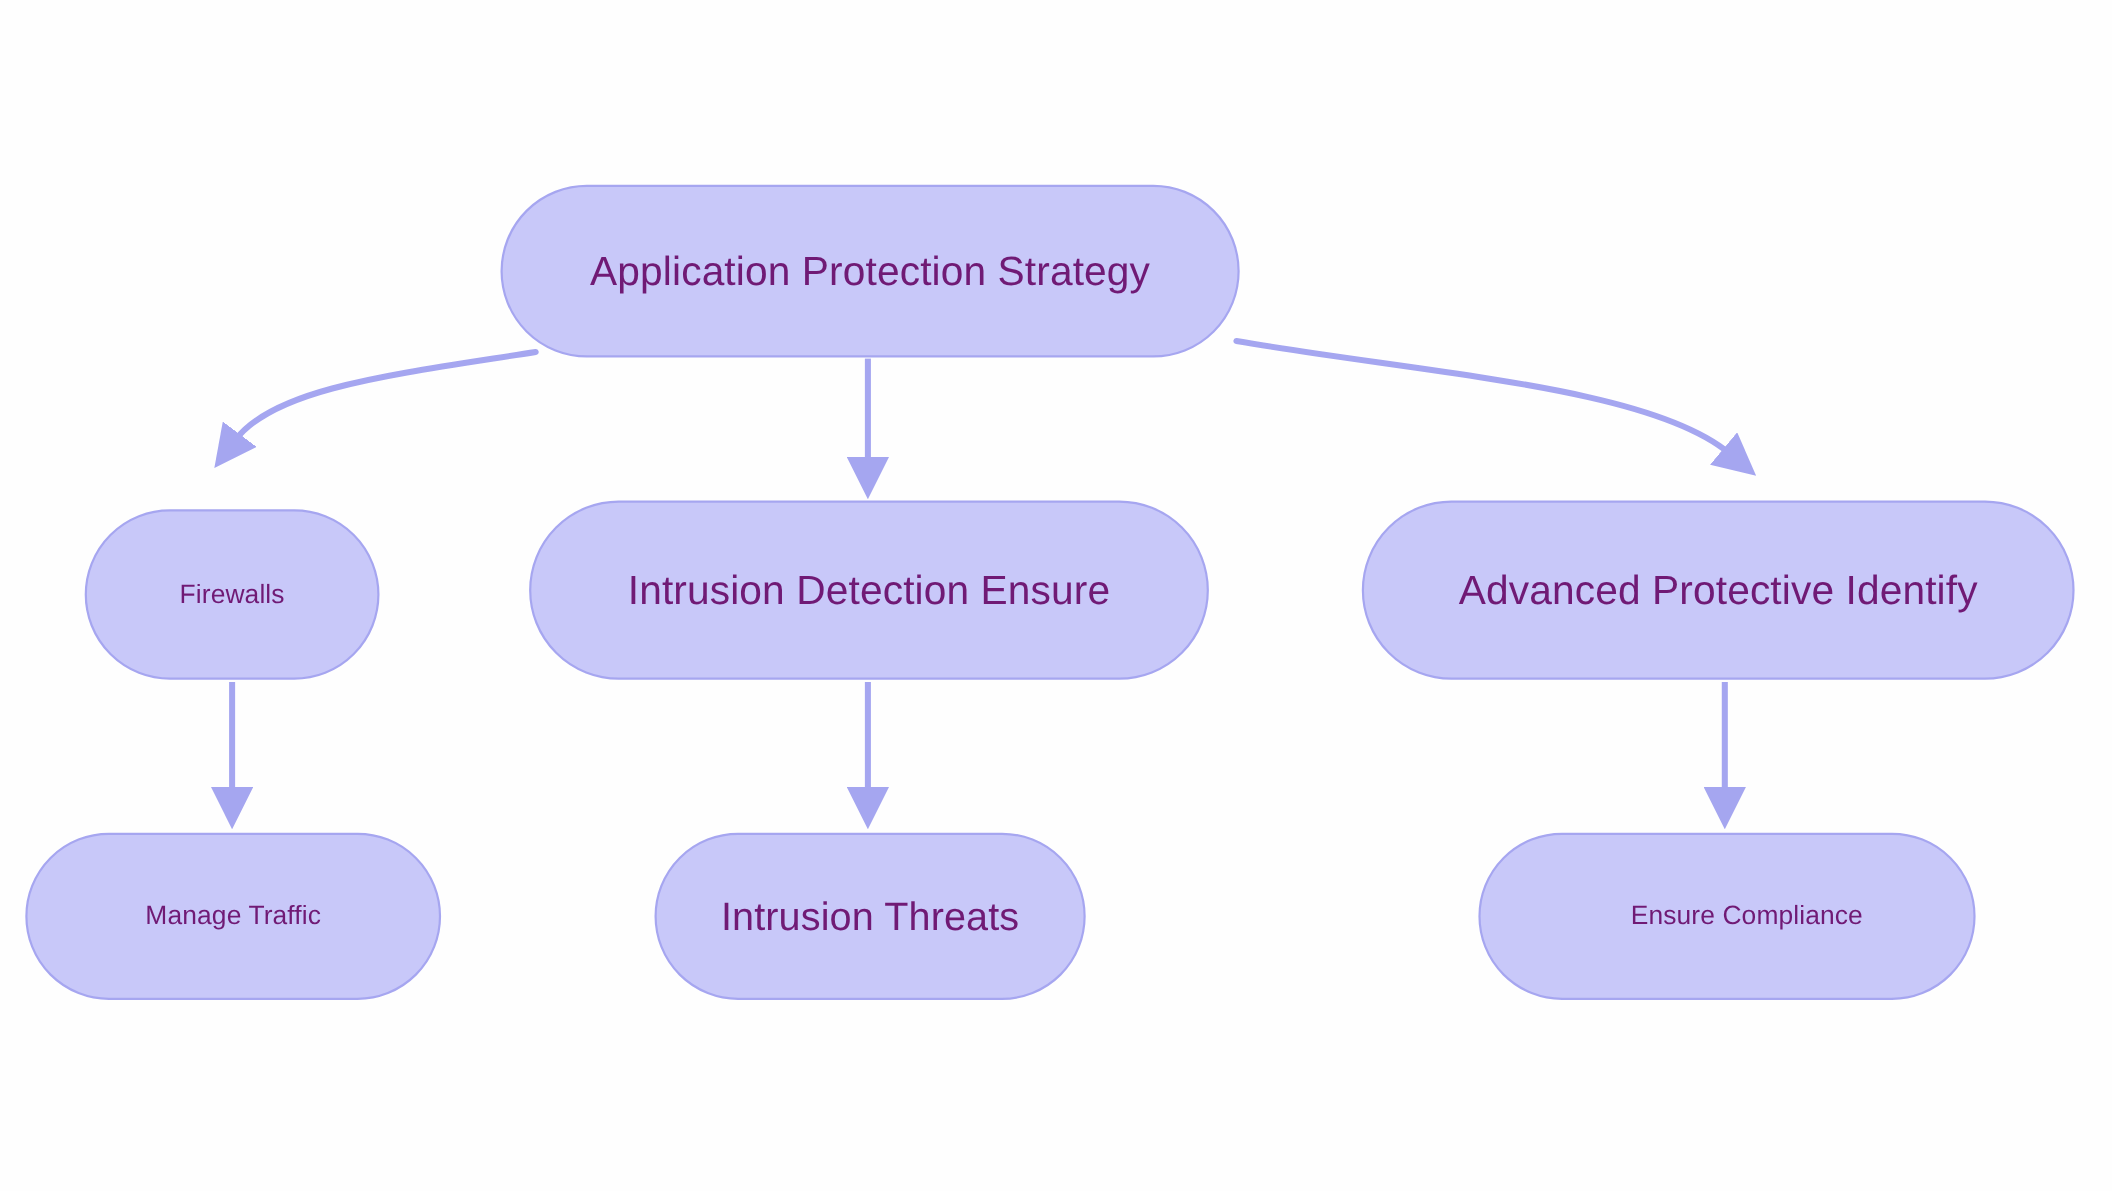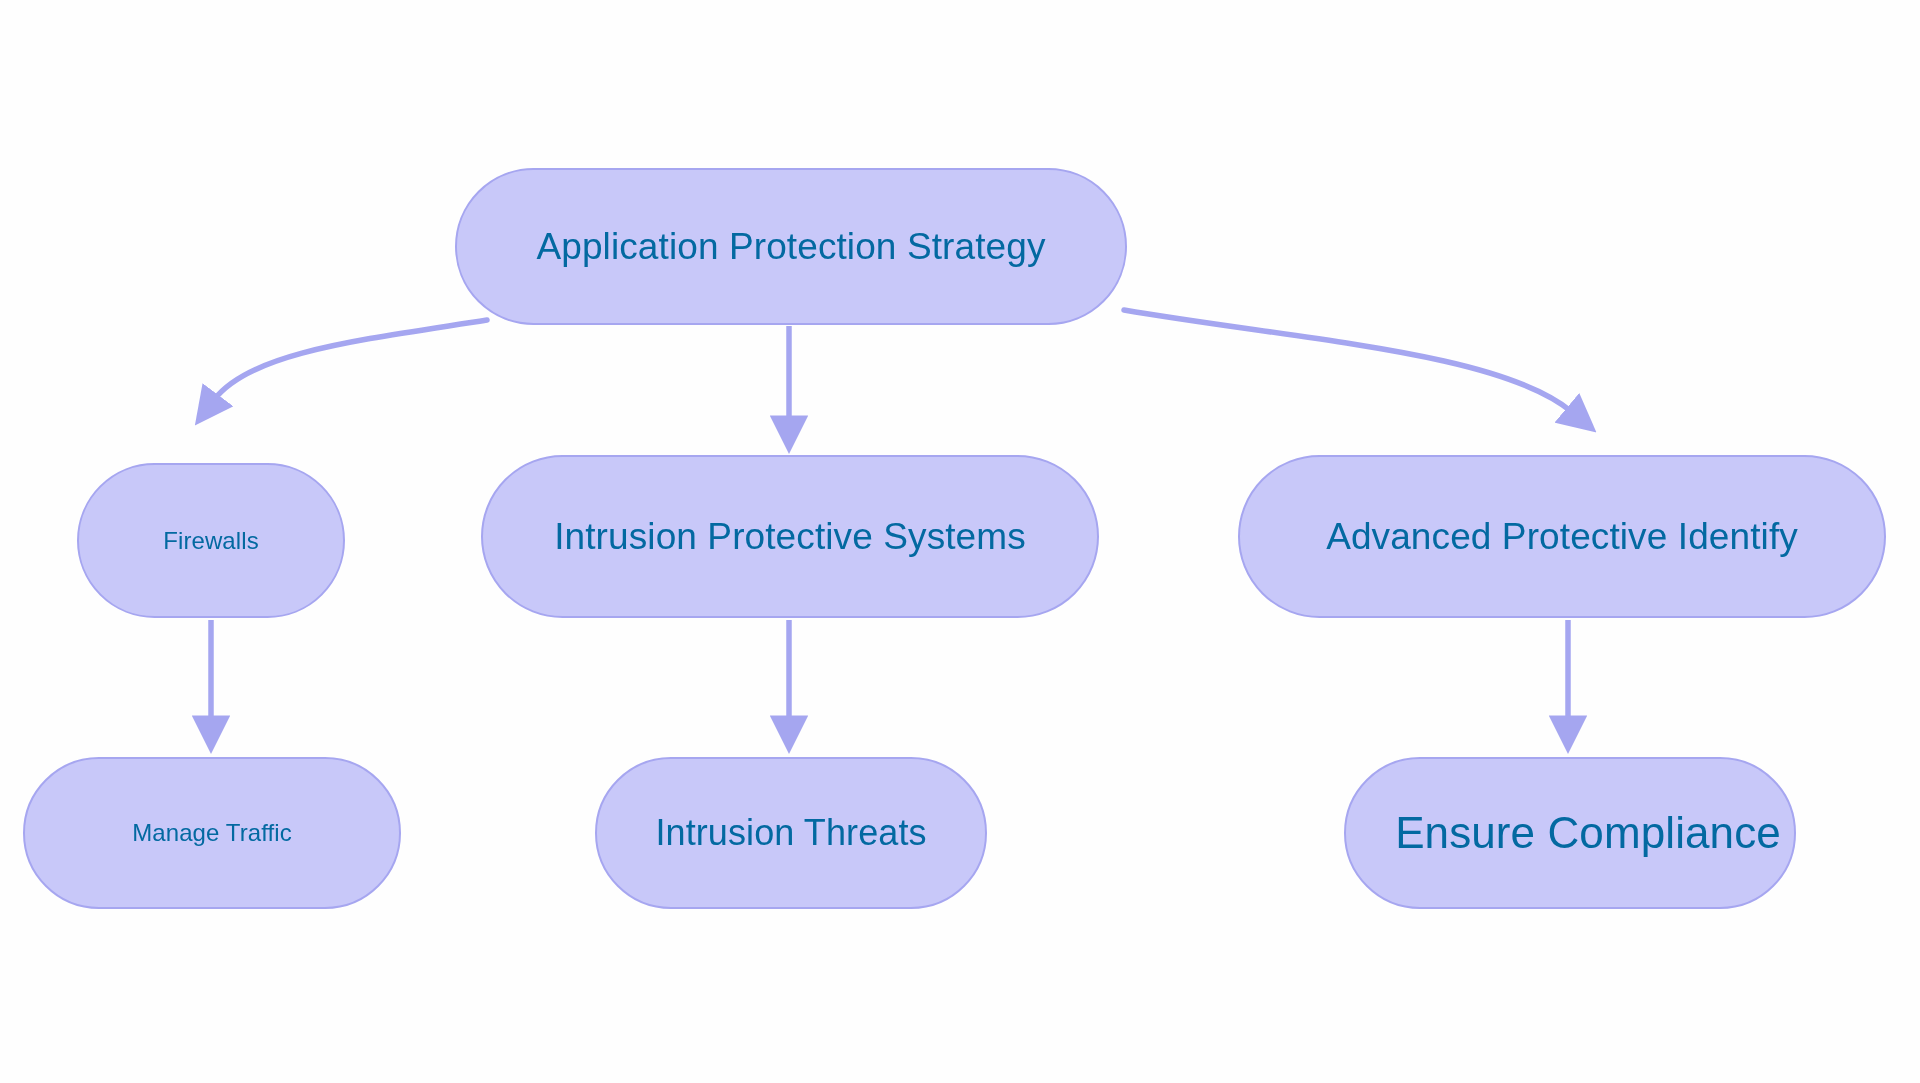--- a/index.html
+++ b/index.html
@@ -30,21 +30,21 @@
   }
   .node {
     position: absolute;
     box-sizing: border-box;
     display: flex;
     align-items: center;
     justify-content: center;
     background: #c8c8f9;
     border: 2px solid #a6a6f0;
     border-radius: 80px;
-    color: #0369a1;
+    color: #701a75;
     letter-spacing: 0.1px;
     white-space: nowrap;
     z-index: 2;
   }
   .node-label {
     display: block;
     line-height: 1;
     font-weight: 400;
   }
   
@@ -98,21 +98,21 @@
     border-radius: 76px;
   }
   #node-identify .node-label { font-size: 36px; }
   #node-ensure {
     left: 1344px;
     top: 757px;
     width: 452px;
     height: 152px;
     border-radius: 76px;
   }
-  #node-ensure .node-label { font-size: 44px; margin-left: 36px; }
+  #node-ensure .node-label { font-size: 24px; margin-left: 36px; }
 </style>
 </head>
 <body>
 
 <div id="diagram-root">
 
   <svg id="edge-layer" viewBox="0 0 1920 1083" width="1920" height="1083" xmlns="http://www.w3.org/2000/svg">
     <defs>
       <marker id="arrowhead" markerWidth="7" markerHeight="7" refX="1.2" refY="3.5" orient="auto" markerUnits="strokeWidth">
         <path d="M0,0 L7,3.5 L0,7 Z" fill="#a5a6f0"></path>
@@ -134,21 +134,21 @@
 
   <div class="node" id="node-root">
     <span class="node-label">Application Protection Strategy</span>
   </div>
 
   <div class="node" id="node-firewalls">
     <span class="node-label">Firewalls</span>
   </div>
 
   <div class="node" id="node-ids">
-    <span class="node-label">Intrusion Protective Systems</span>
+    <span class="node-label">Intrusion Detection Ensure</span>
   </div>
 
   <div class="node" id="node-app">
     <span class="node-label">Advanced Protective Identify</span>
   </div>
 
   <div class="node" id="node-manage">
     <span class="node-label">Manage Traffic</span>
   </div>
 

